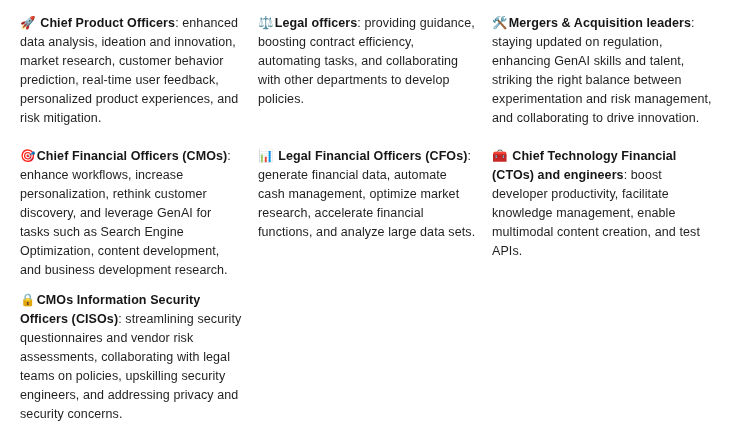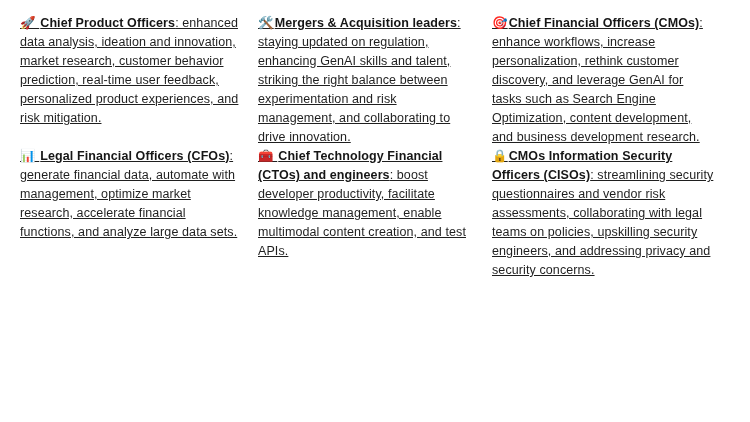--- a/index.html
+++ b/index.html
@@ -22,21 +22,20 @@
     display: grid;
     grid-template-columns: 238px 234px 238px;
     grid-template-rows: 133px 144px auto;
   }
   .cell {
     box-sizing: border-box;
     padding-right: 16px;
     font-size: 12.5px;
     line-height: 19px;
     letter-spacing: 0.1px;
-    text-decoration: underline;
   }
   .cell p { margin: 0; }
   .emoji {
     font-style: normal;
     font-size: 12.5px;
     margin-right: 1px;
   }
   .role-title {
     font-weight: bold;
     color: #161616;
@@ -47,33 +46,36 @@
 </style>
 </head>
 <body>
 
 <div class="grid">
 
   <div class="cell">
     <p><span class="emoji">🚀 </span><span class="role-title">Chief Product Officers</span><span class="role-body">: enhanced data analysis, ideation and innovation, market research, customer behavior prediction, real-time user feedback, personalized product experiences, and risk mitigation.</span></p>
   </div>
 
+  <div class="cell">
+    <p><span class="emoji">⚖️</span><span class="role-title">Legal officers</span><span class="role-body">: providing guidance, boosting contract efficiency, automating tasks, and collaborating with other departments to develop policies.</span></p>
+  </div>
 
   <div class="cell">
     <p><span class="emoji">🛠️</span><span class="role-title">Mergers &amp; Acquisition leaders</span><span class="role-body">: staying updated on regulation, enhancing GenAI skills and talent, striking the right balance between experimentation and risk management, and collaborating to drive innovation.</span></p>
   </div>
 
 
 
   <div class="cell">
     <p><span class="emoji">🎯</span><span class="role-title">Chief Financial Officers (CMOs)</span><span class="role-body">: enhance workflows, increase personalization, rethink customer discovery, and leverage GenAI for tasks such as Search Engine Optimization, content development, and business development research.</span></p>
   </div>
 
   <div class="cell">
-    <p><span class="emoji">📊 </span><span class="role-title">Legal Financial Officers (CFOs)</span><span class="role-body">: generate financial data, automate with management, optimize market research, accelerate financial functions, and analyze large data sets.</span></p>
+    <p><span class="emoji">📊 </span><span class="role-title">Legal Financial Officers (CFOs)</span><span class="role-body">: generate financial data, automate cash management, optimize market research, accelerate financial functions, and analyze large data sets.</span></p>
   </div>
 
   <div class="cell">
     <p><span class="emoji">🧰 </span><span class="role-title">Chief Technology Financial (CTOs) and engineers</span><span class="role-body">: boost developer productivity, facilitate knowledge management, enable multimodal content creation, and test APIs.</span></p>
   </div>
 
   <div class="cell">
     <p><span class="emoji">🔒</span><span class="role-title">CMOs Information Security Officers (CISOs)</span><span class="role-body">: streamlining security questionnaires and vendor risk assessments, collaborating with legal teams on policies, upskilling security engineers, and addressing privacy and security concerns.</span></p>
   </div>
 

